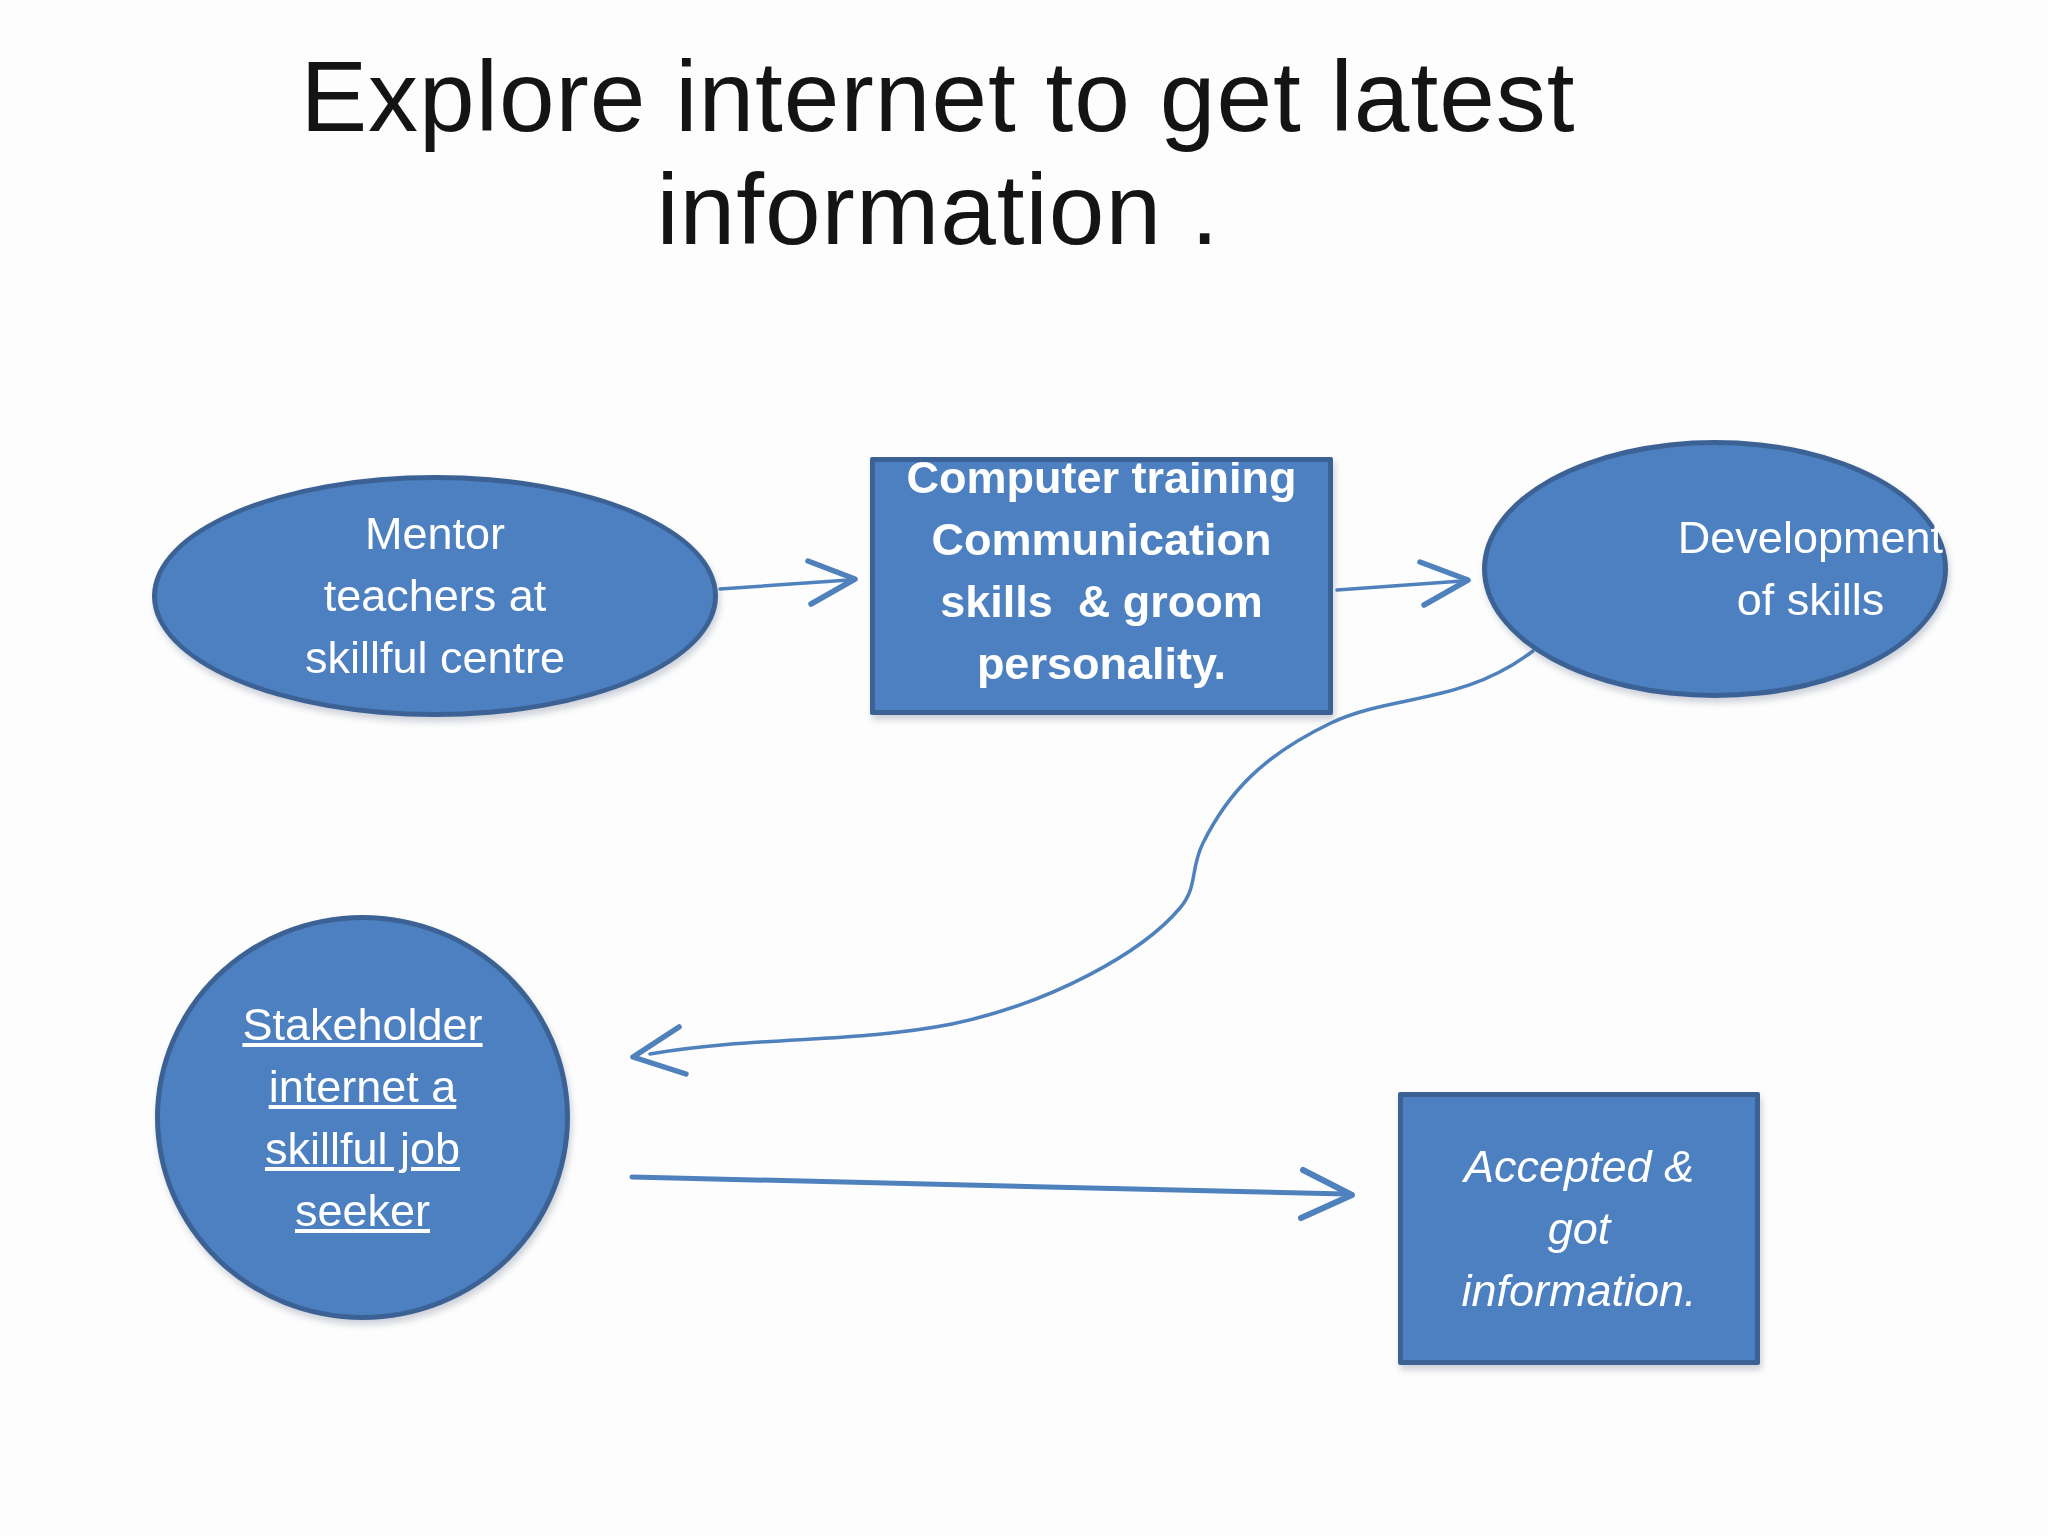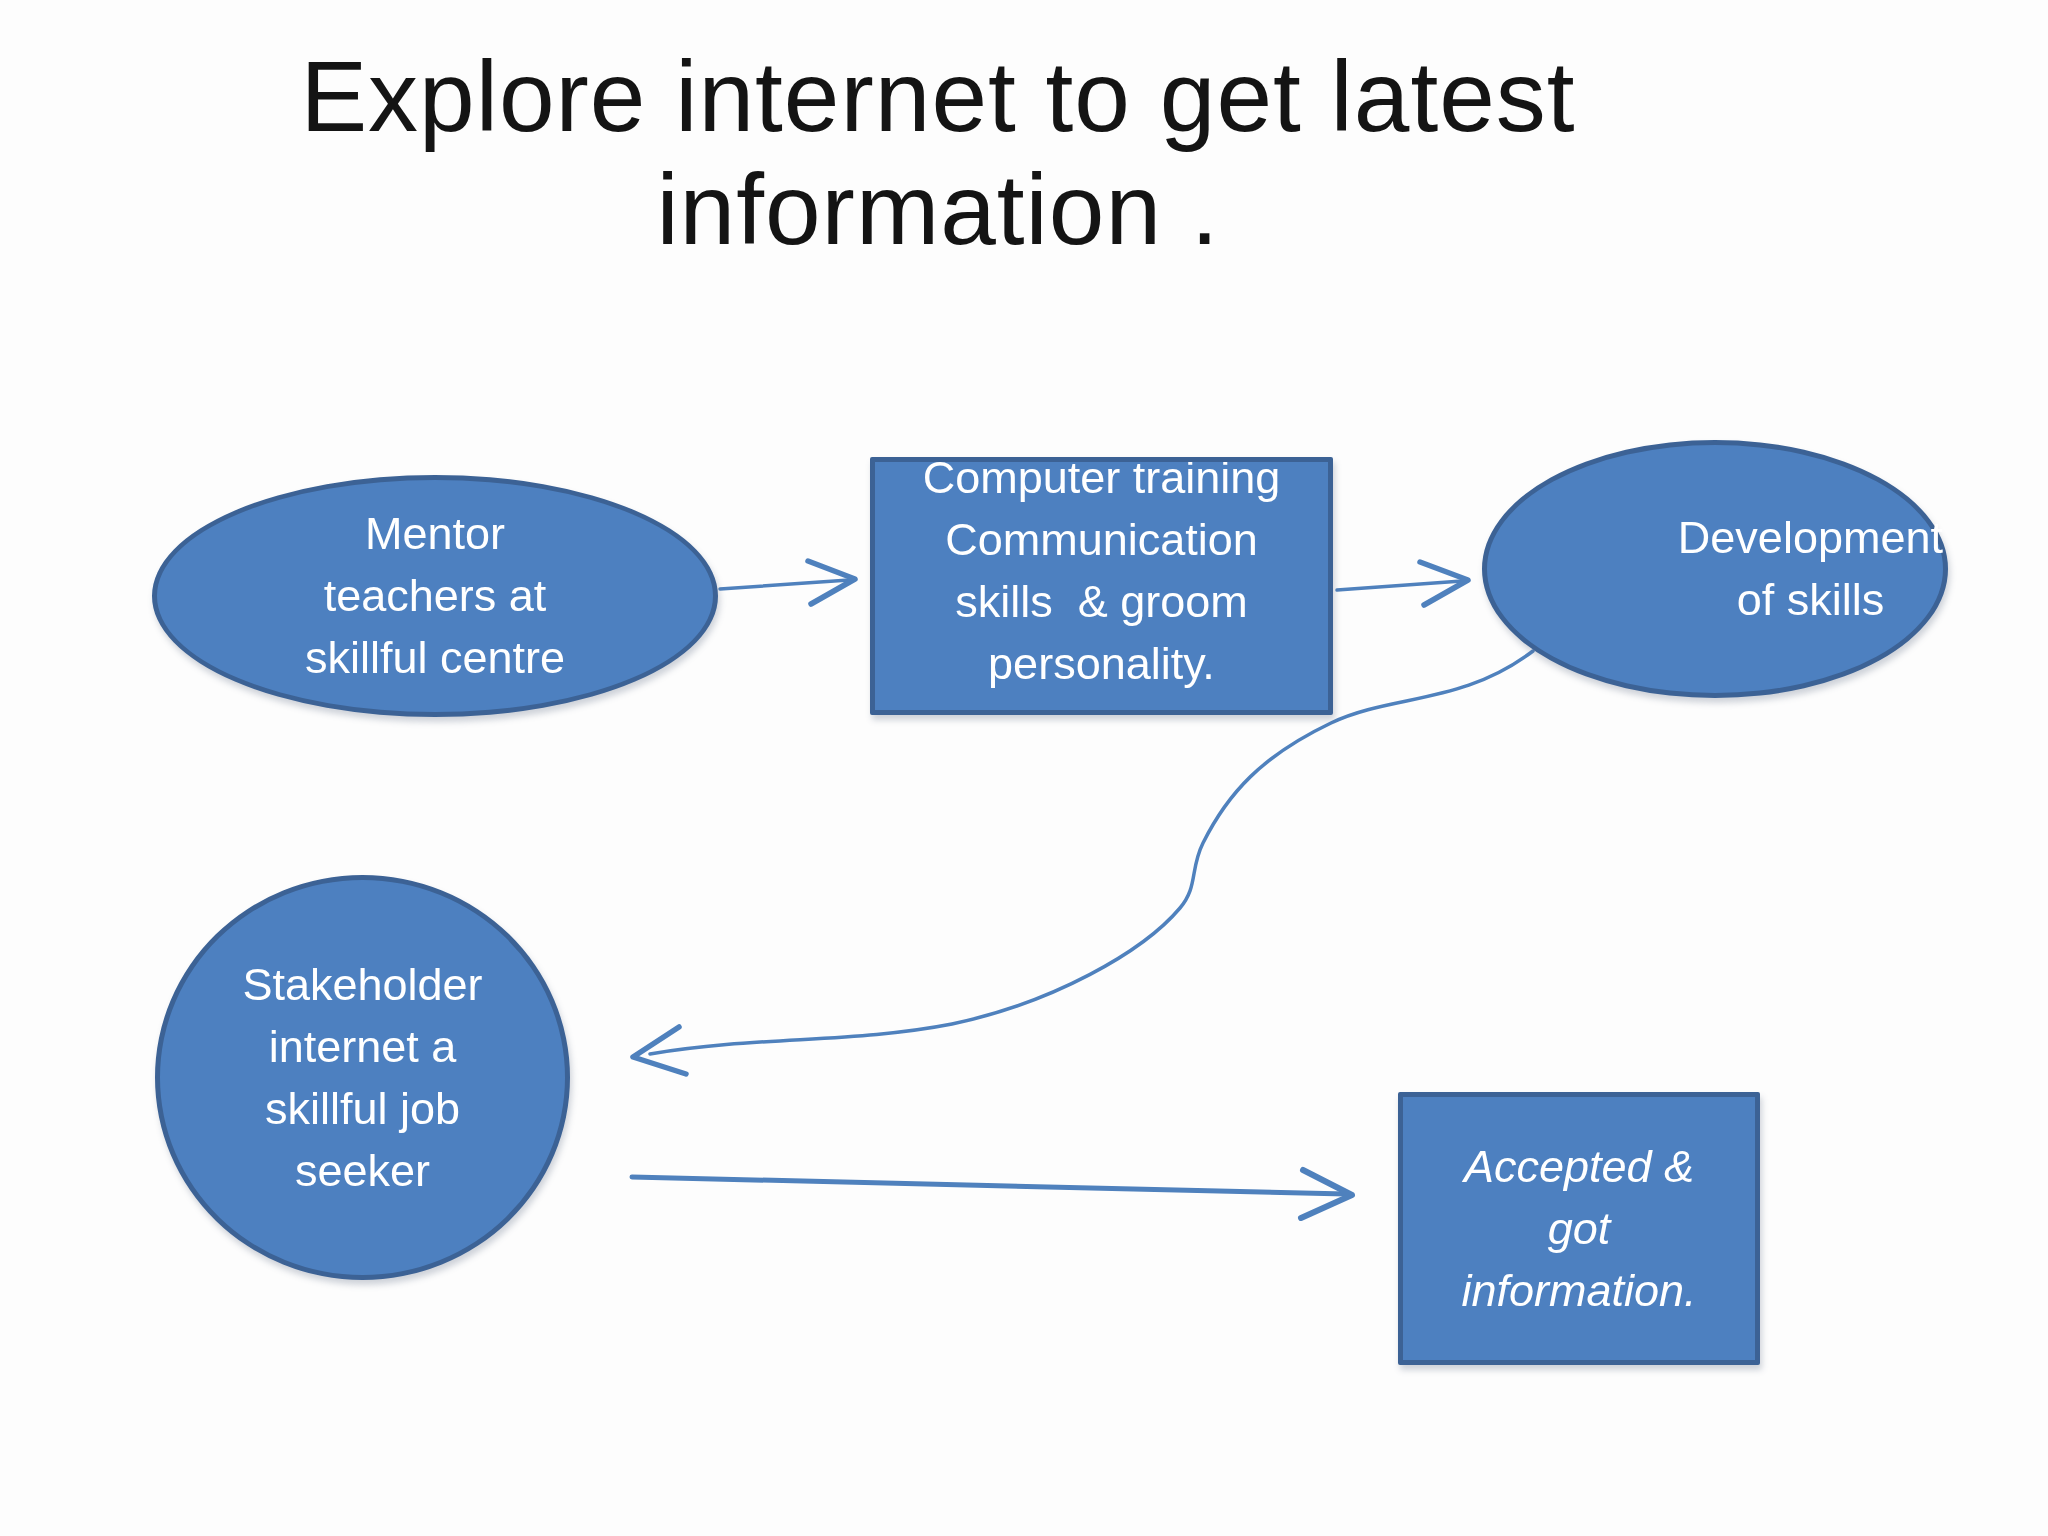--- a/index.html
+++ b/index.html
@@ -26,24 +26,24 @@
     color:var(--shape-text,#fff);
     display:flex;align-items:center;justify-content:center;
     text-align:center;
     font-size:45px;line-height:62px;
     box-shadow:2px 5px 6px rgba(85,100,125,.28);
   }
   .shape .txt div{white-space:pre;}
   .ellipse{border-radius:50%;}
   .rect{border-radius:2px;overflow:hidden;}
   #shape-mentor      {left:152px; top:475px; width:566px; height:242px;}
-  #shape-training    {left:870px; top:457px; width:463px; height:258px;}
+  #shape-training    {left:870px; top:457px; width:463px; height:258px;font-weight:bold;}
   #shape-training .txt{transform:translateY(-15px);}
   #shape-development {left:1482px;top:440px; width:466px; height:258px;justify-content:flex-end;}
-  #shape-stakeholder {left:155px; top:875px; width:415px; height:405px;}
+  #shape-stakeholder {left:155px; top:915px; width:415px; height:405px;text-decoration:underline;}
   #shape-accepted    {left:1398px;top:1092px;width:362px; height:273px;font-style:italic;}
   
   .connectors{position:absolute;left:0;top:0;width:2048px;height:1536px;pointer-events:none;}
   .connectors path{fill:none;stroke:var(--connector,#4f81bd);stroke-linecap:round;stroke-linejoin:round;}
   .c-line{stroke-width:3.5px;}
   .c-head{stroke-width:5.5px;}
   .c-line-thick{stroke-width:5px;}
   .c-head-thick{stroke-width:6px;}
 </style>
 </head>

